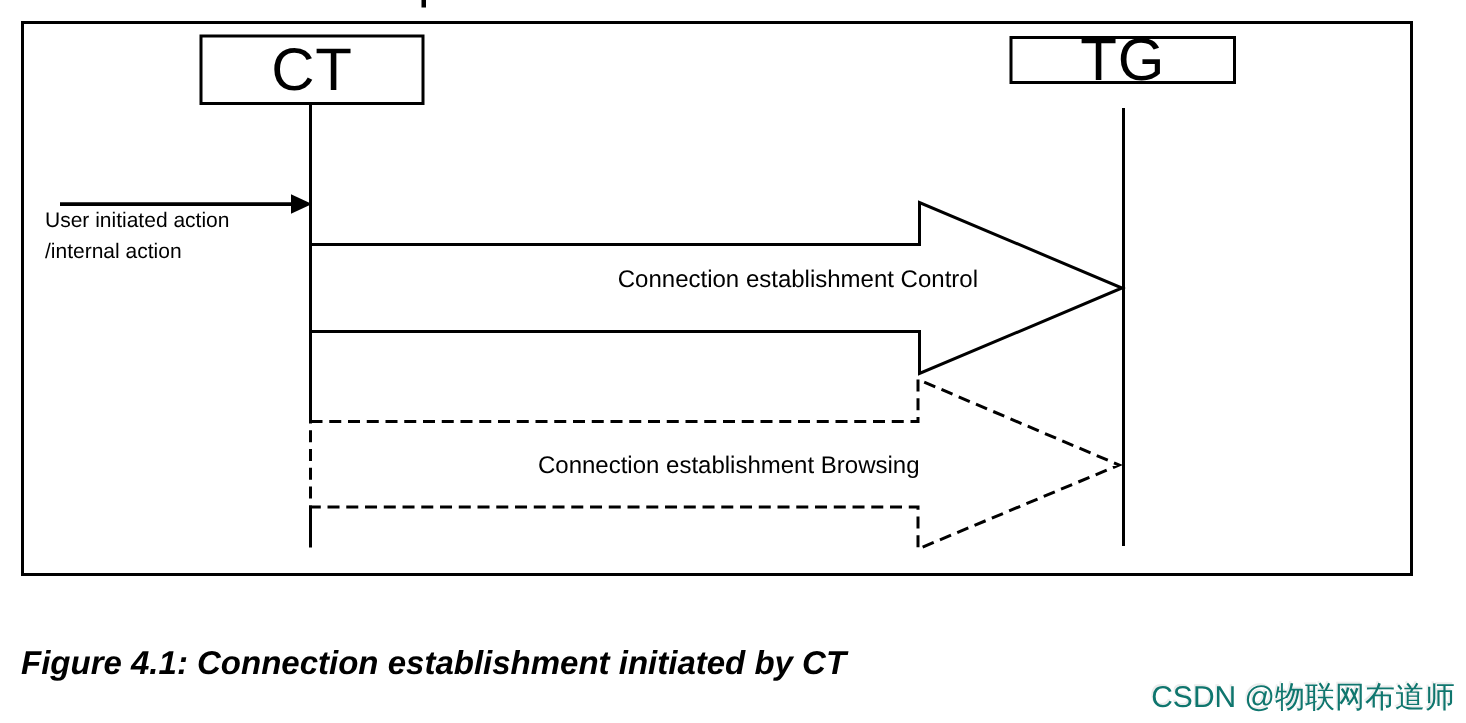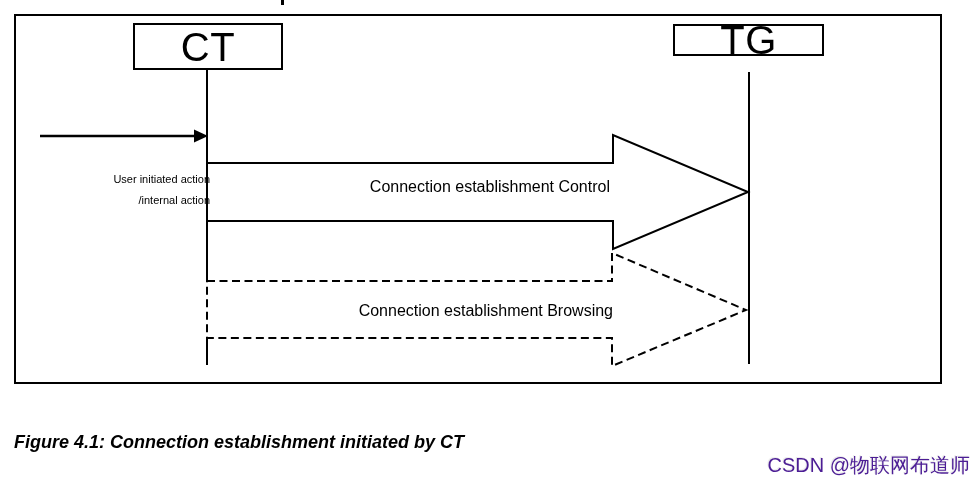--- a/index.html
+++ b/index.html
@@ -50,53 +50,53 @@
     justify-content: center;
     font-size: 40px;
     line-height: 1;
     letter-spacing: 0.5px;
   }
   .entity-box.ct { left: 133px; top: 23px; width: 150px; height: 47px; }
   .entity-box.tg { left: 673px; top: 24px; width: 151px; height: 32px; }
   .trigger-label {
     position: absolute;
     left: 30px;
-    top: 169px;
+    top: 136px;
     width: 180px;
-    text-align: right;
-    font-size: 11px;
+    text-align: left;
+    font-size: 14px;
     line-height: 21px;
     white-space: nowrap;
   }
   .msg-label {
     position: absolute;
     font-size: 16px;
     line-height: 22px;
     text-align: right;
     white-space: nowrap;
   }
-  .msg-label.control { left: 207px; top: 176px; width: 403px; }
+  .msg-label.control { left: 207px; top: 176px; width: 403px; padding-left: 42px; }
   .msg-label.browsing { left: 207px; top: 300px; width: 406px; }
   .caption {
     position: absolute;
     left: 14px;
     top: 430px;
-    font-size: 18px;
+    font-size: 22px;
     line-height: 24px;
     font-weight: bold;
     font-style: italic;
     white-space: nowrap;
   }
   .watermark {
     position: absolute;
     right: 7px;
     top: 454px;
     font-size: 20px;
     line-height: 22px;
-    color: #4c1d95;
+    color: #0f766e;
     text-shadow: -1px -1px 0 #ececec;
     white-space: nowrap;
   }
 </style>
 </head>
 <body>
 
 <div class="stage">
 
   <div class="artifact"></div>

